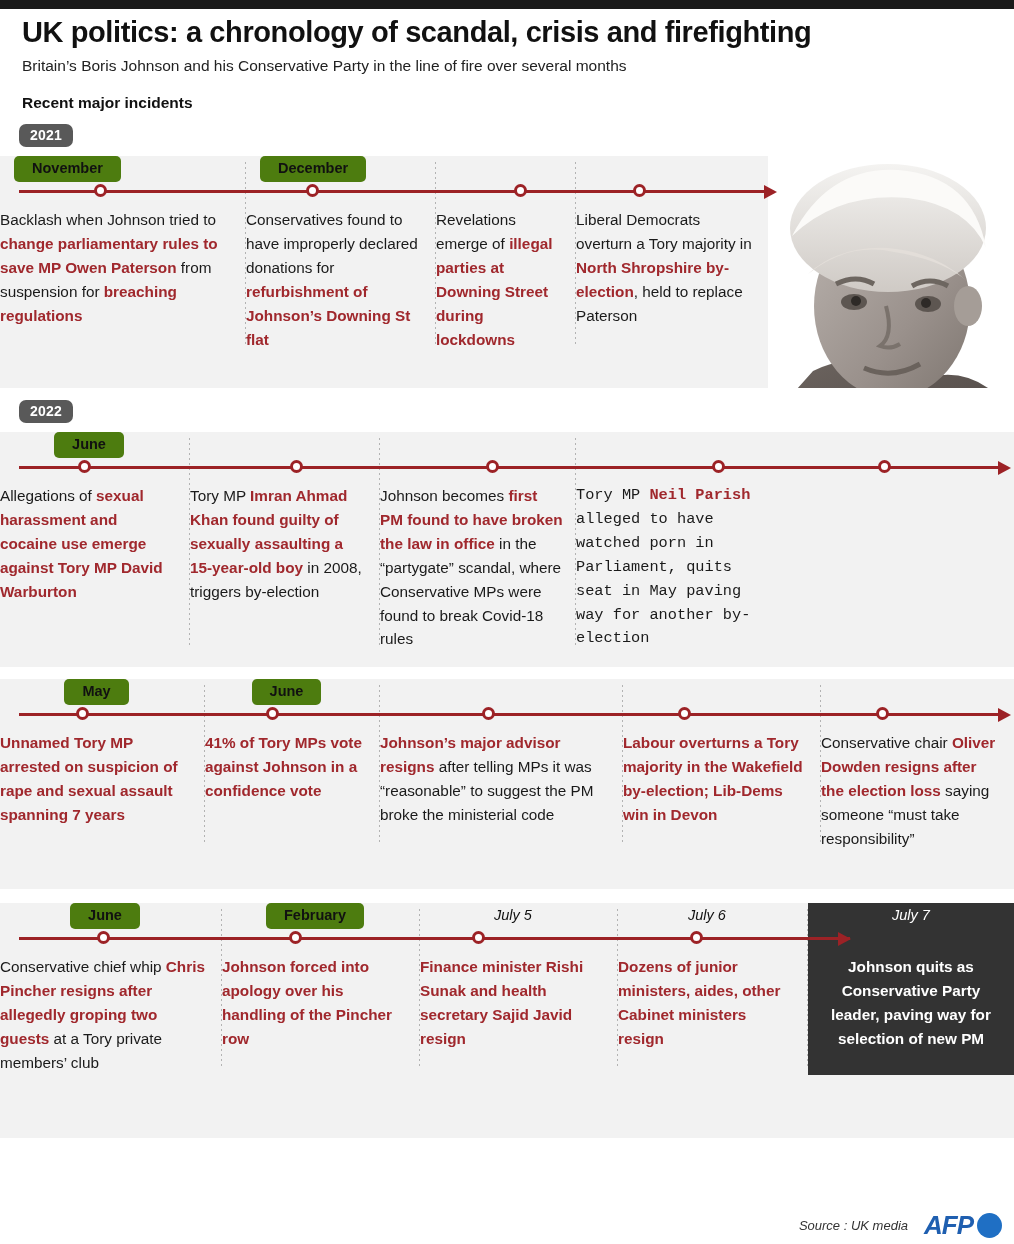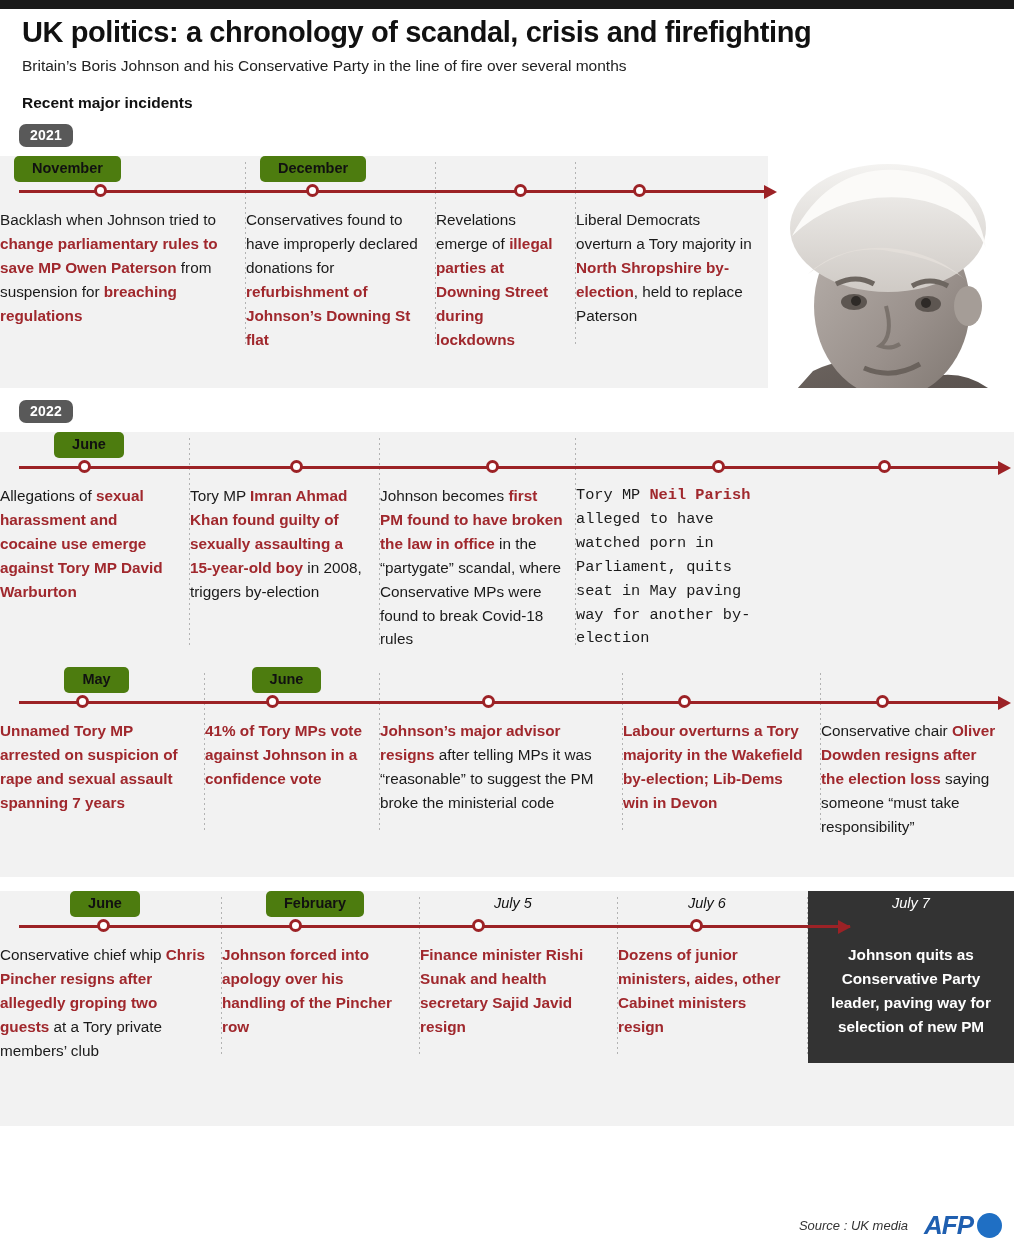--- a/index.html
+++ b/index.html
@@ -241,21 +241,21 @@
       </div>
   <div class="axis" style="left: 19px; right: 14px; top: 34px;"></div>
       <div class="dot" style="left: 78px; top: 28px;"></div>
       <div class="dot" style="left: 290px; top: 28px;"></div>
       <div class="dot" style="left: 486px; top: 28px;"></div>
       <div class="dot" style="left: 712px; top: 28px;"></div>
       <div class="dot" style="left: 878px; top: 28px;"></div>
       <div class="arrow" style="left: 998px; top: 28.5px;"></div>
     </div>
 
-  <div class="band" id="band-2022b" style="height:210px;">
+  <div class="band" id="band-2022b" style="margin-top:12px;height:210px;">
     <div class="cols">
         <div class="col" style="width: 205px;">
           <div class="month-pill-row month-center">
             <span class="month-pill">May</span>
           </div>
           <div class="tl-wrap"></div>
           <div class="body-text"><b>Unnamed Tory MP arrested on suspicion of rape and sexual assault spanning 7 years</b></div>
           <div class="vdiv"></div>
         </div>
         <div class="col" style="width: 175px;">

